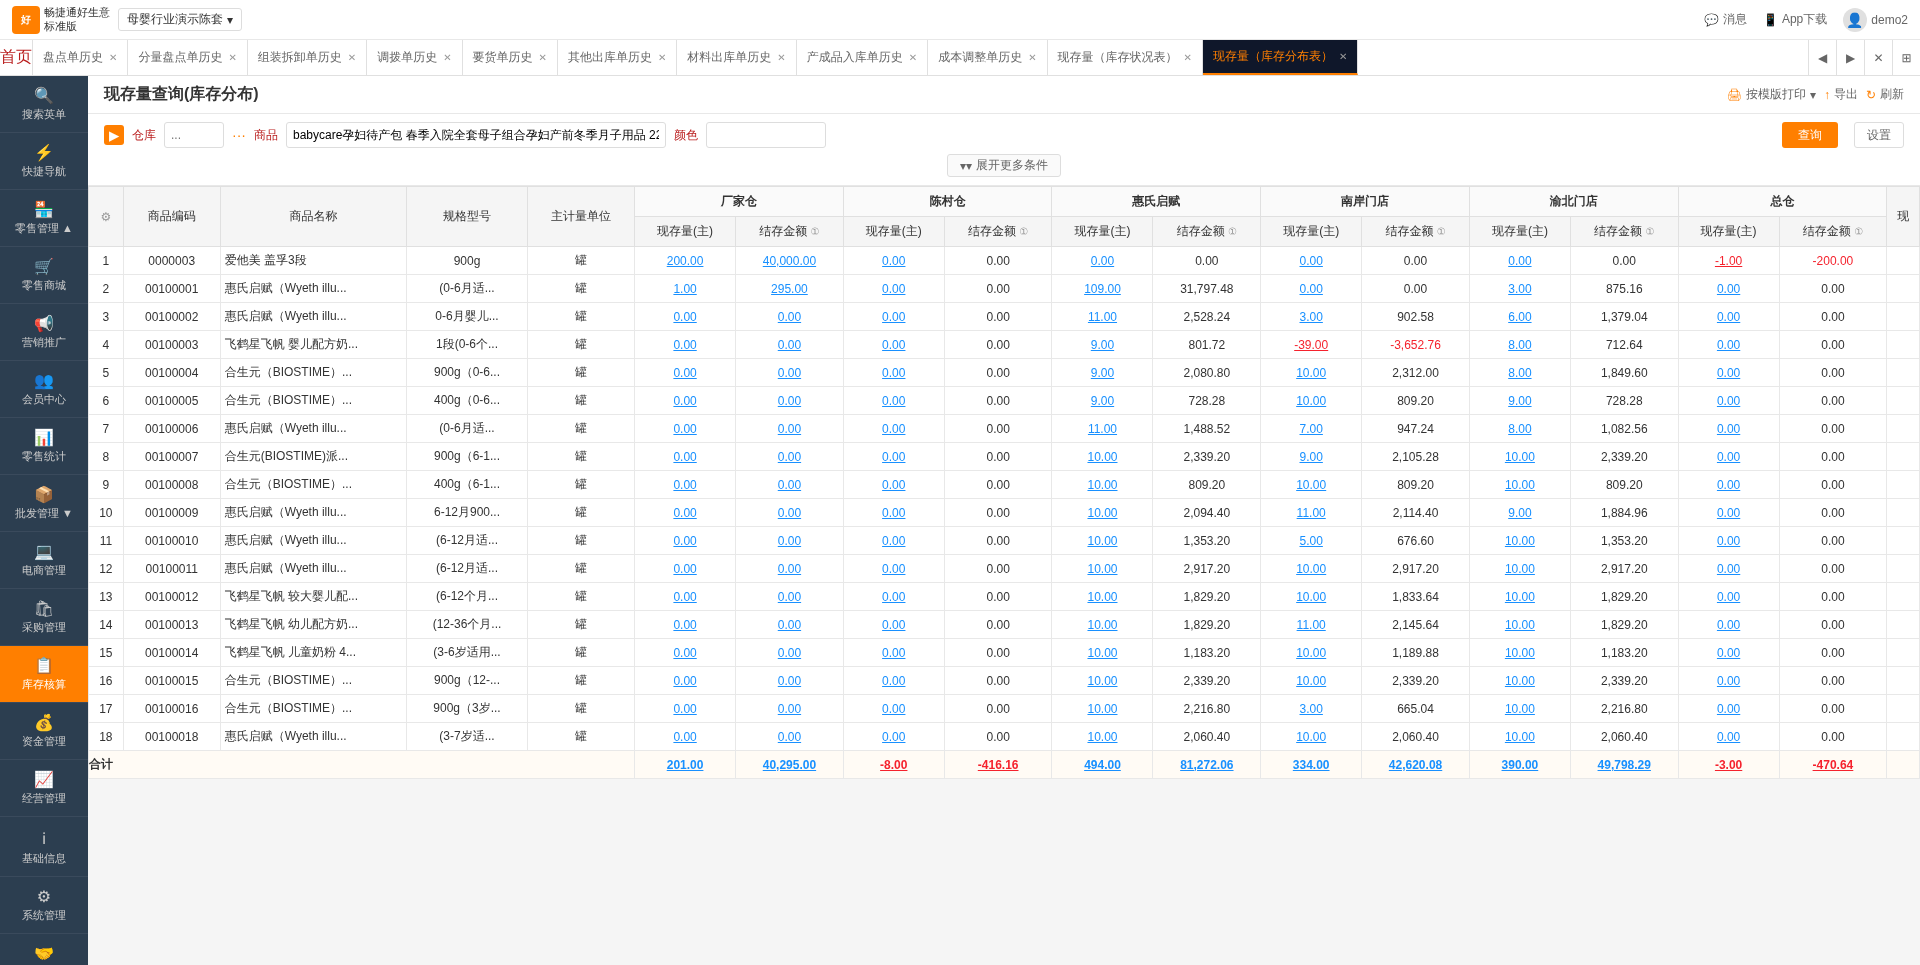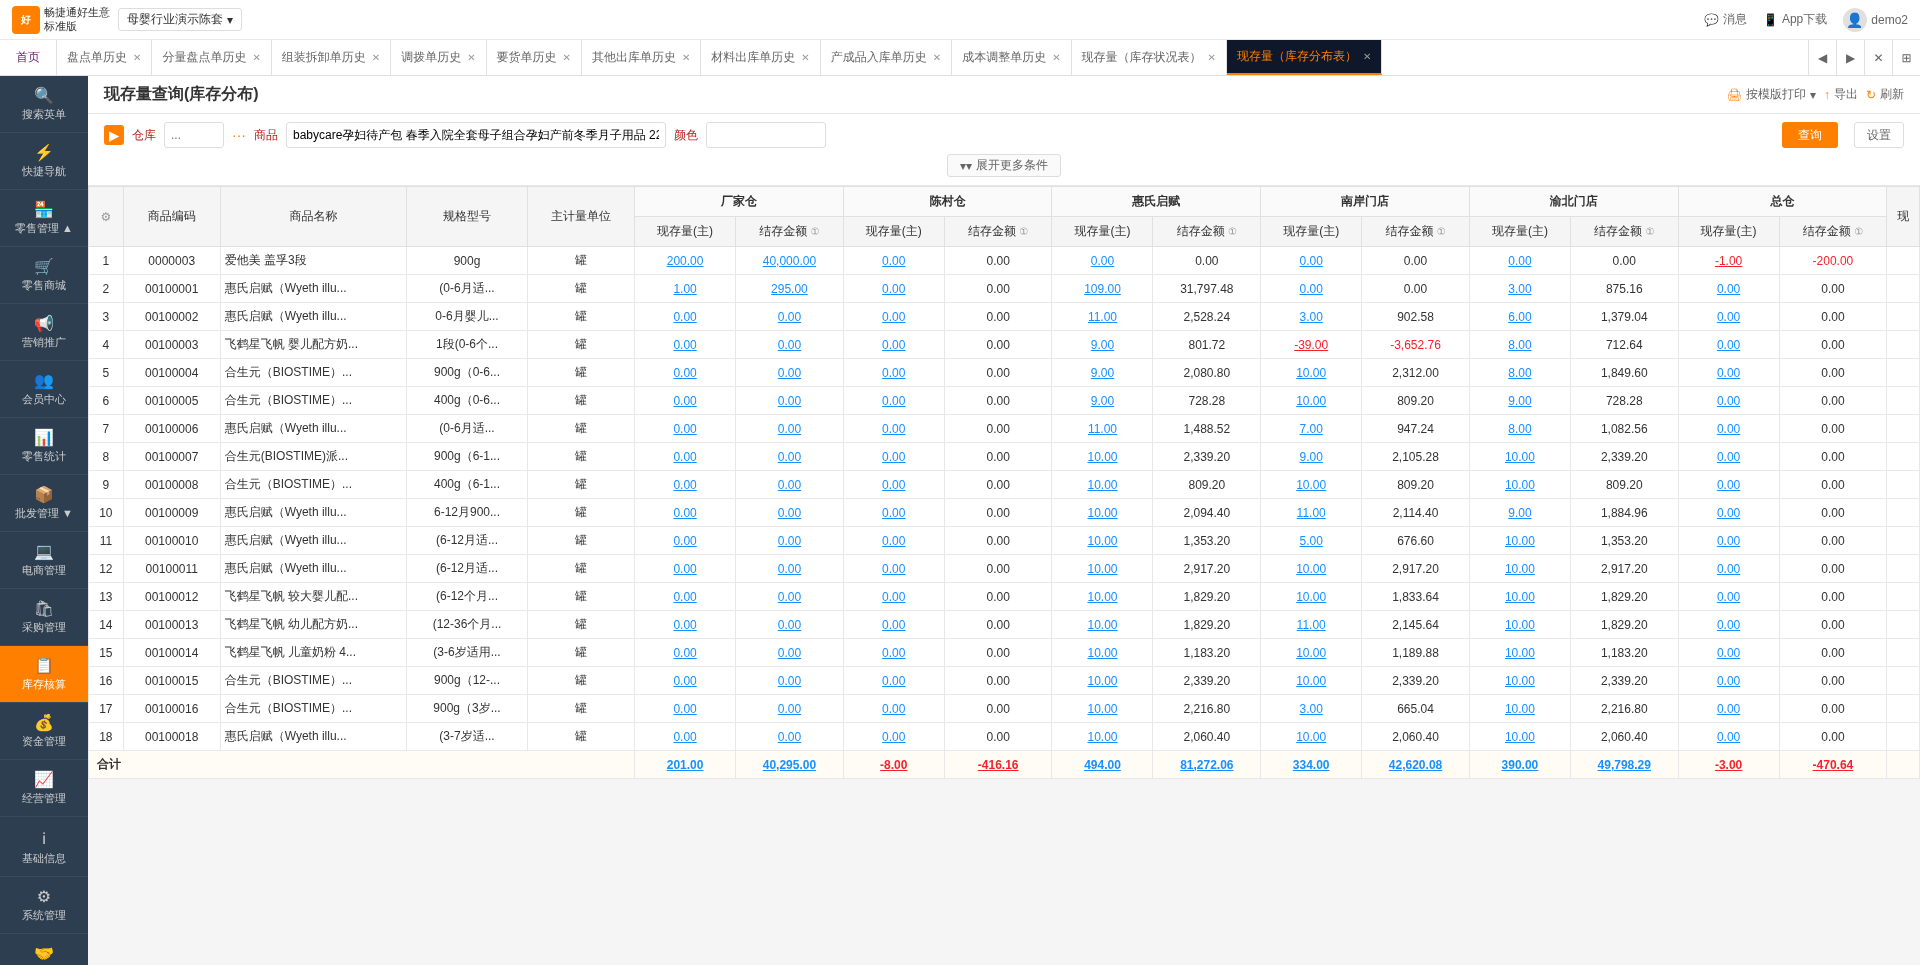--- a/index.html
+++ b/index.html
@@ -18,21 +18,21 @@
     .store-selector { display: flex; align-items: center; gap: 4px; border: 1px solid #ddd; border-radius: 3px; padding: 2px 8px; cursor: pointer; background: #fff; font-size: 12px; color: #333; }
     .top-bar-right { display: flex; align-items: center; gap: 16px; }
     .top-bar-btn { display: flex; align-items: center; gap: 4px; cursor: pointer; color: #666; font-size: 12px; }
     .user-avatar { width: 24px; height: 24px; border-radius: 50%; background: #e0e0e0; overflow: hidden; display: flex; align-items: center; justify-content: center; }
 
     
     .tab-bar {
       display: flex; align-items: center; background: #fff;
       border-bottom: 1px solid #e0e0e0; height: 36px; overflow: hidden;
     }
-    .tab-home { padding: 0 16px; height: 100%; display: flex; align-items: center; color: #701a75; font-size: 12px; cursor: pointer; border-right: 1px solid #e0e0e0; }
+    .tab-home { padding: 0 0; height: 100%; display: flex; align-items: center; color: #b91c1c; font-size: 16px; cursor: pointer; border-right: 1px solid #e0e0e0; }
     .tab-item {
       display: flex; align-items: center; gap: 4px; padding: 0 10px;
       height: 100%; font-size: 12px; cursor: pointer; border-right: 1px solid #e0e0e0;
       color: #666; white-space: nowrap;
     }
     .tab-item.active { background: #0f172a; color: #ff7f00; border-bottom: 2px solid #ff7f00; }
     .tab-item .tab-close { color: #999; font-size: 10px; margin-left: 2px; }
     .tab-nav-btns { display: flex; align-items: center; margin-left: auto; }
     .tab-nav-btn { width: 28px; height: 36px; display: flex; align-items: center; justify-content: center; cursor: pointer; border-left: 1px solid #e0e0e0; color: #666; }
 
@@ -705,21 +705,21 @@
     <td class="">2,060.40</td>
     <td class="num-link">10.00</td>
     <td>2,060.40</td>
     <td class="num-link">0.00</td>
     <td class="">0.00</td>
     <td></td>
   </tr>
           </tbody>
         <tfoot>
           <tr class="total-row">
-            <td colspan="5" style="text-align:left;padding-left:8px;">合计</td>
+            <td colspan="5" style="text-align:left;padding-left:0;">合计</td>
             <td class="num-link">201.00</td>
             <td class="num-link">40,295.00</td>
             <td class="num-red">-8.00</td>
             <td class="num-red">-416.16</td>
             <td class="num-link">494.00</td>
             <td class="num-link">81,272.06</td>
             <td class="num-link">334.00</td>
             <td class="num-link">42,620.08</td>
             <td class="num-link">390.00</td>
             <td class="num-link">49,798.29</td>

